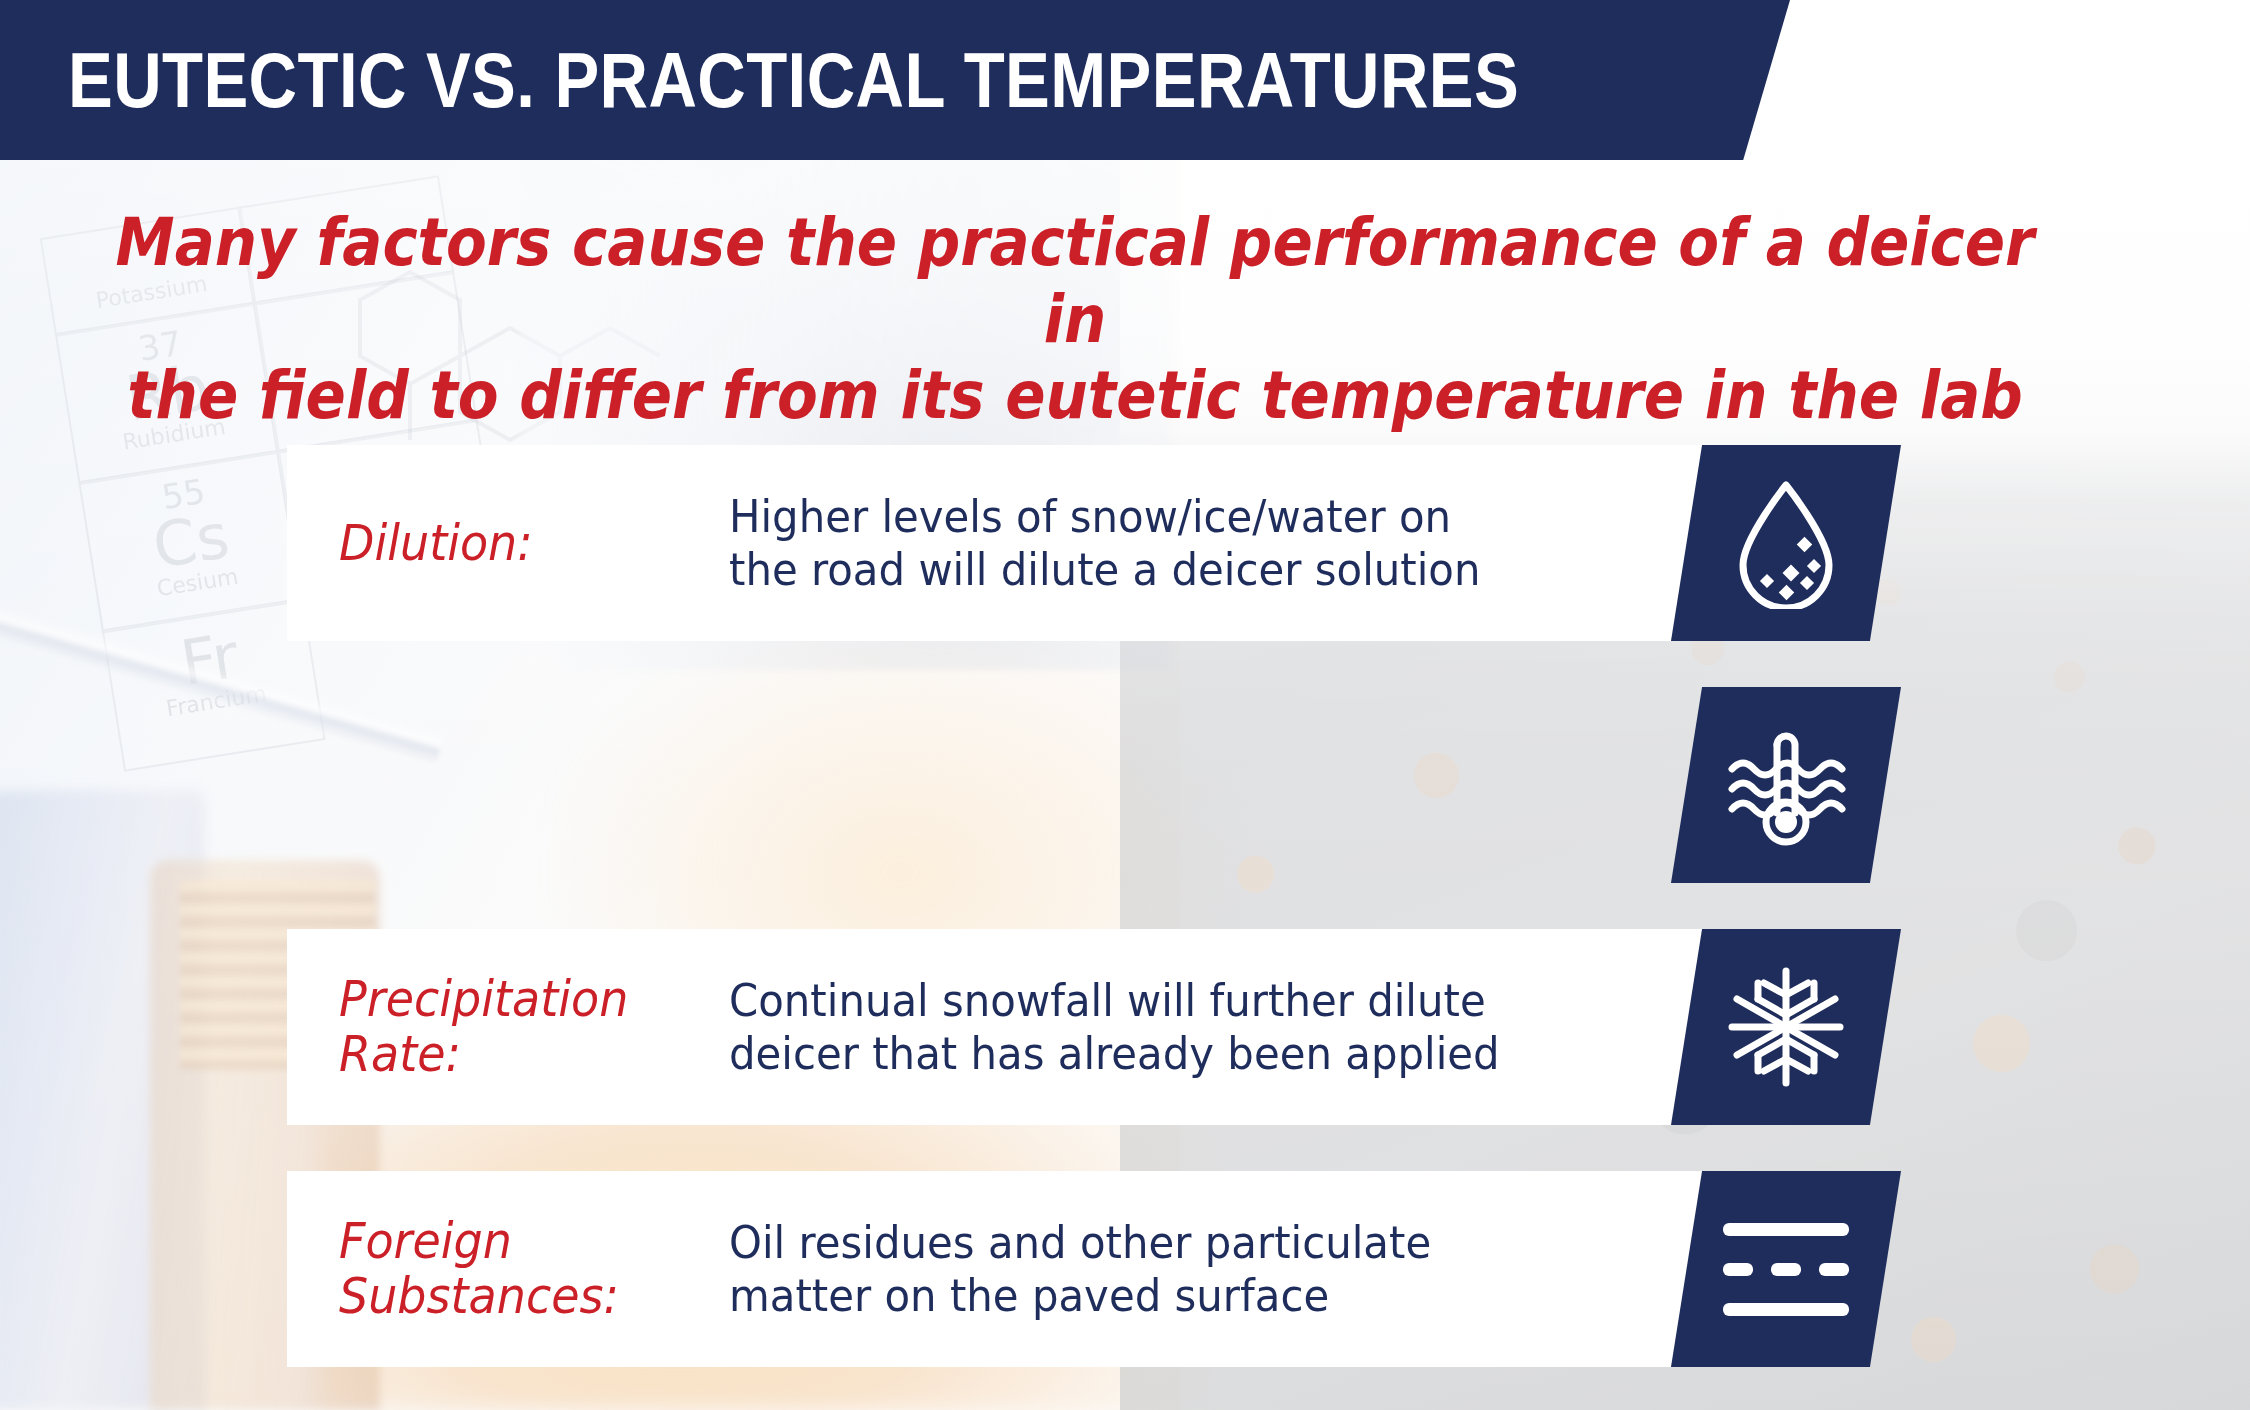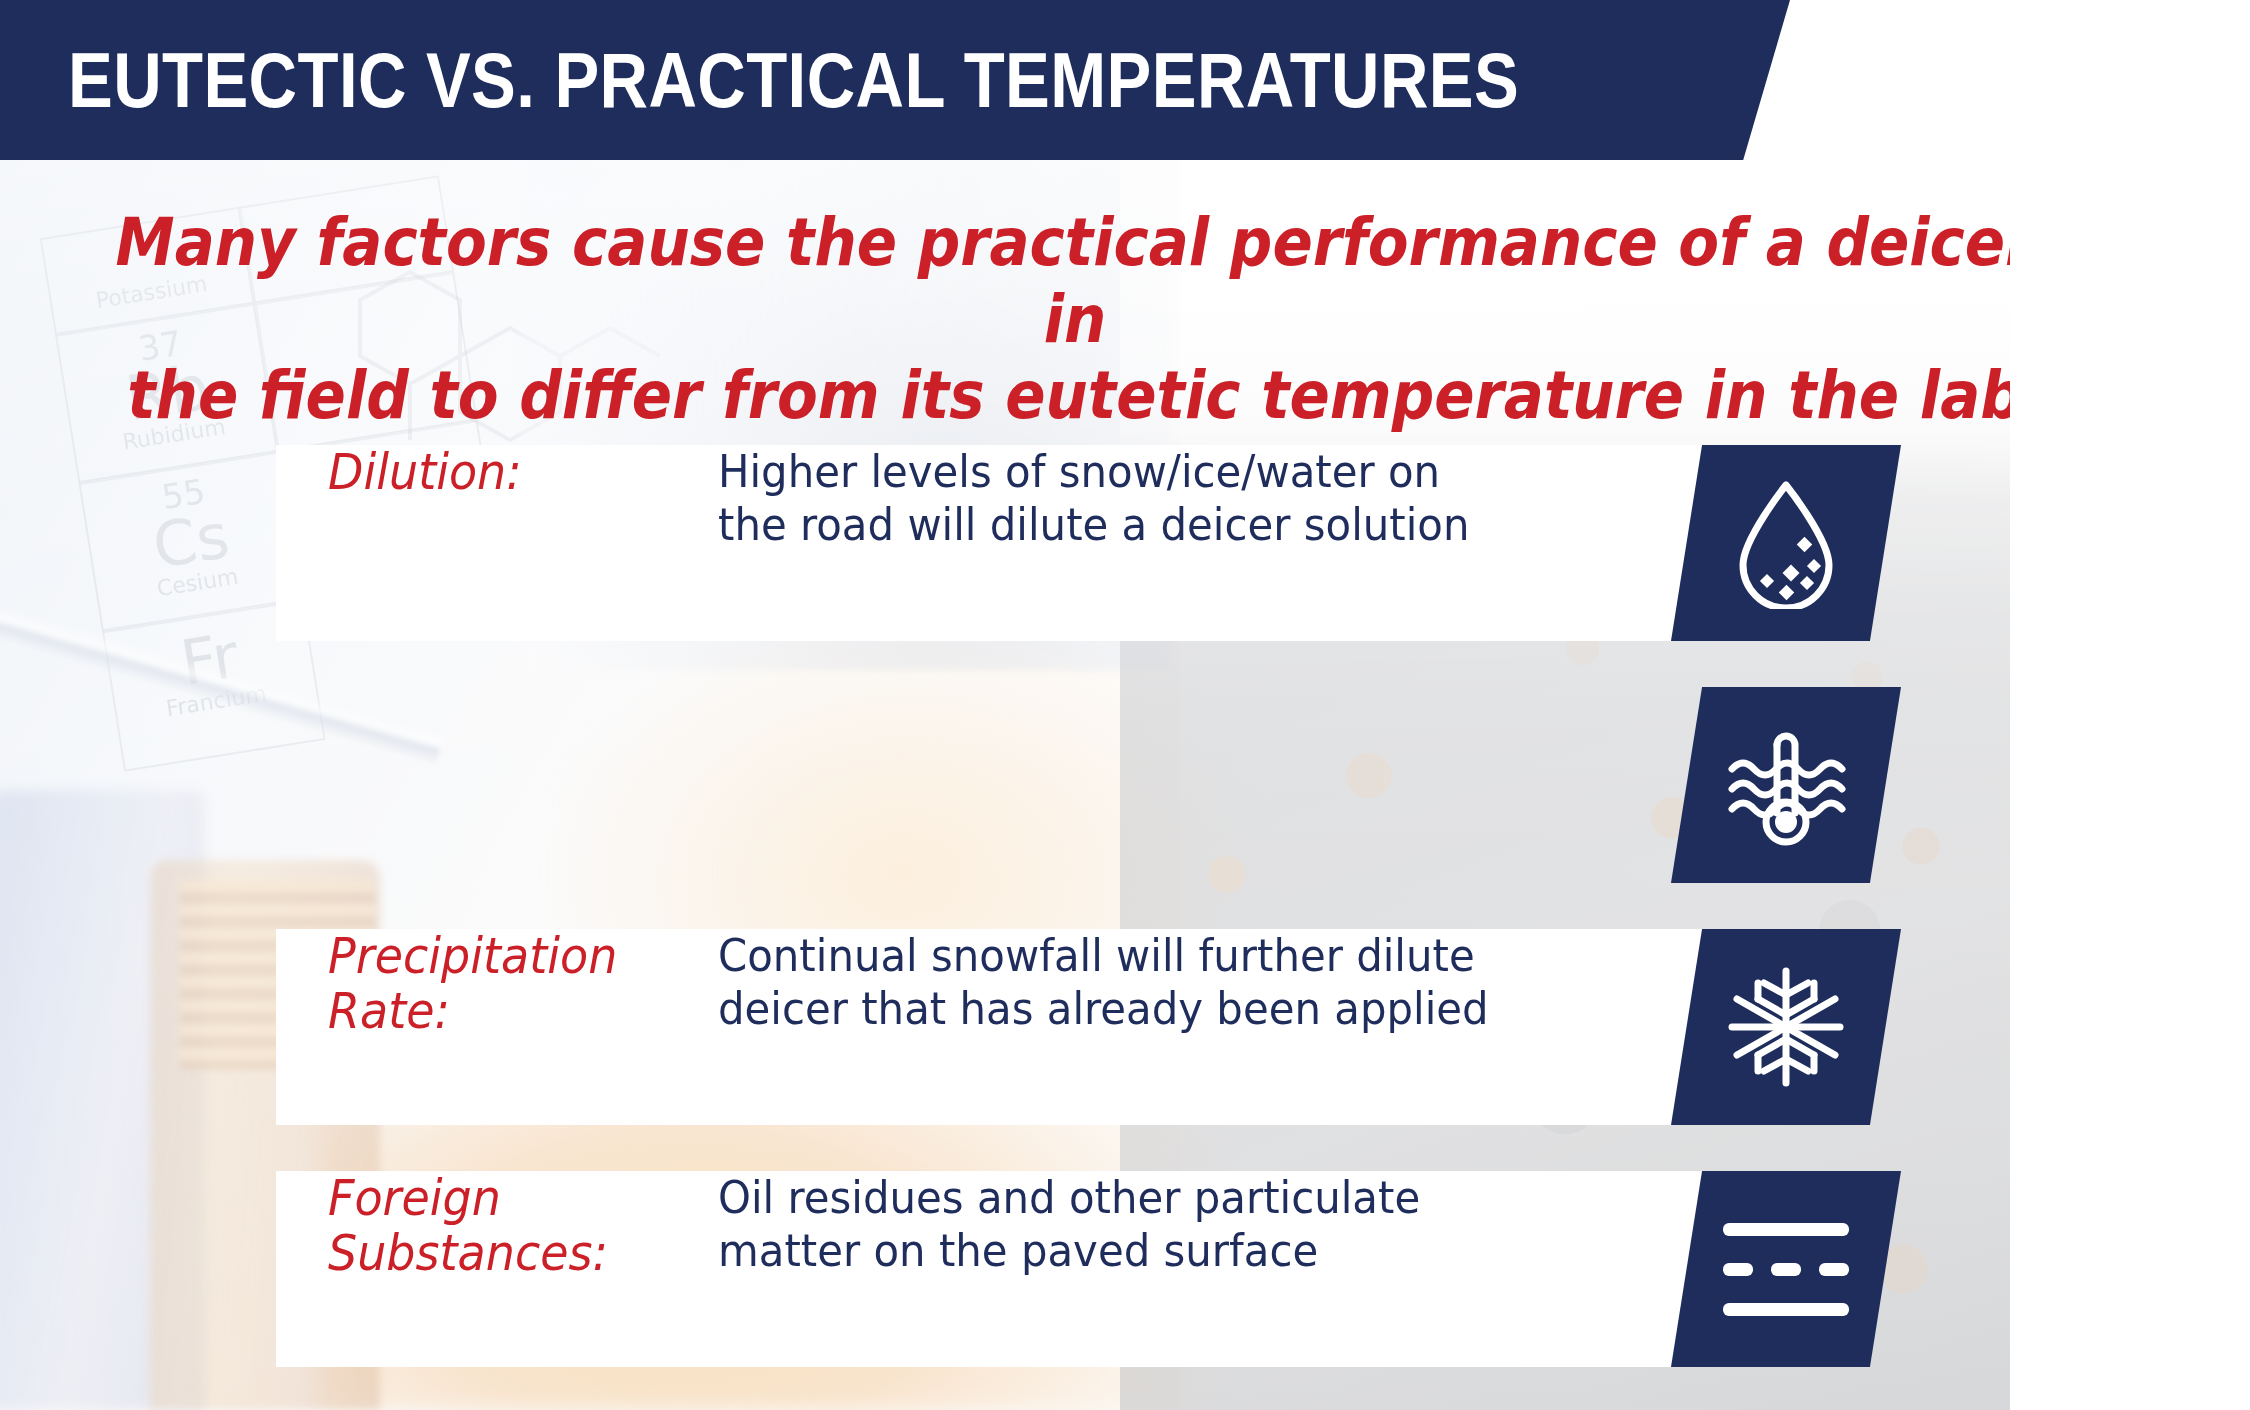--- a/index.html
+++ b/index.html
@@ -2,21 +2,21 @@
 <html><head>
 <meta charset="utf-8">
 <style>
   html, body {
     margin: 0;
     padding: 0;
     background: #ffffff;
   }
   #slide {
     position: relative;
-    width: 2010px;
+    width: 2250px;
     height: 1410px;
     overflow: hidden;
     background: #fdfdfd;
     font-family: "Liberation Sans", sans-serif;
   }
 
   
   .bg-layer { position: absolute; inset: 0; }
 
   
@@ -234,27 +234,27 @@
   
   .rows { position: absolute; left: 0; top: 0; width: 100%; height: 100%; }
   .row {
     position: absolute;
     left: 276px;
     width: 1680px;
     height: 196px;
   }
   .row-card {
     position: absolute;
-    left: 0; top: 0;
+    left: 11px; top: 0;
     width: 1480px; height: 100%;
     background: #ffffff;
     clip-path: polygon(0 0, 100% 0, 96.2% 100%, 0 100%);
     box-shadow: 6px 6px 10px rgba(0,0,0,.22);
     display: flex;
-    align-items: flex-start;
+    align-items: center;
   }
   .row-label {
     width: 390px;
     flex: 0 0 390px;
     margin-left: 52px;
     color: #cc2028;
     font-family: "DejaVu Sans", sans-serif;
     font-style: italic;
     font-weight: normal;
     font-size: 50px;

